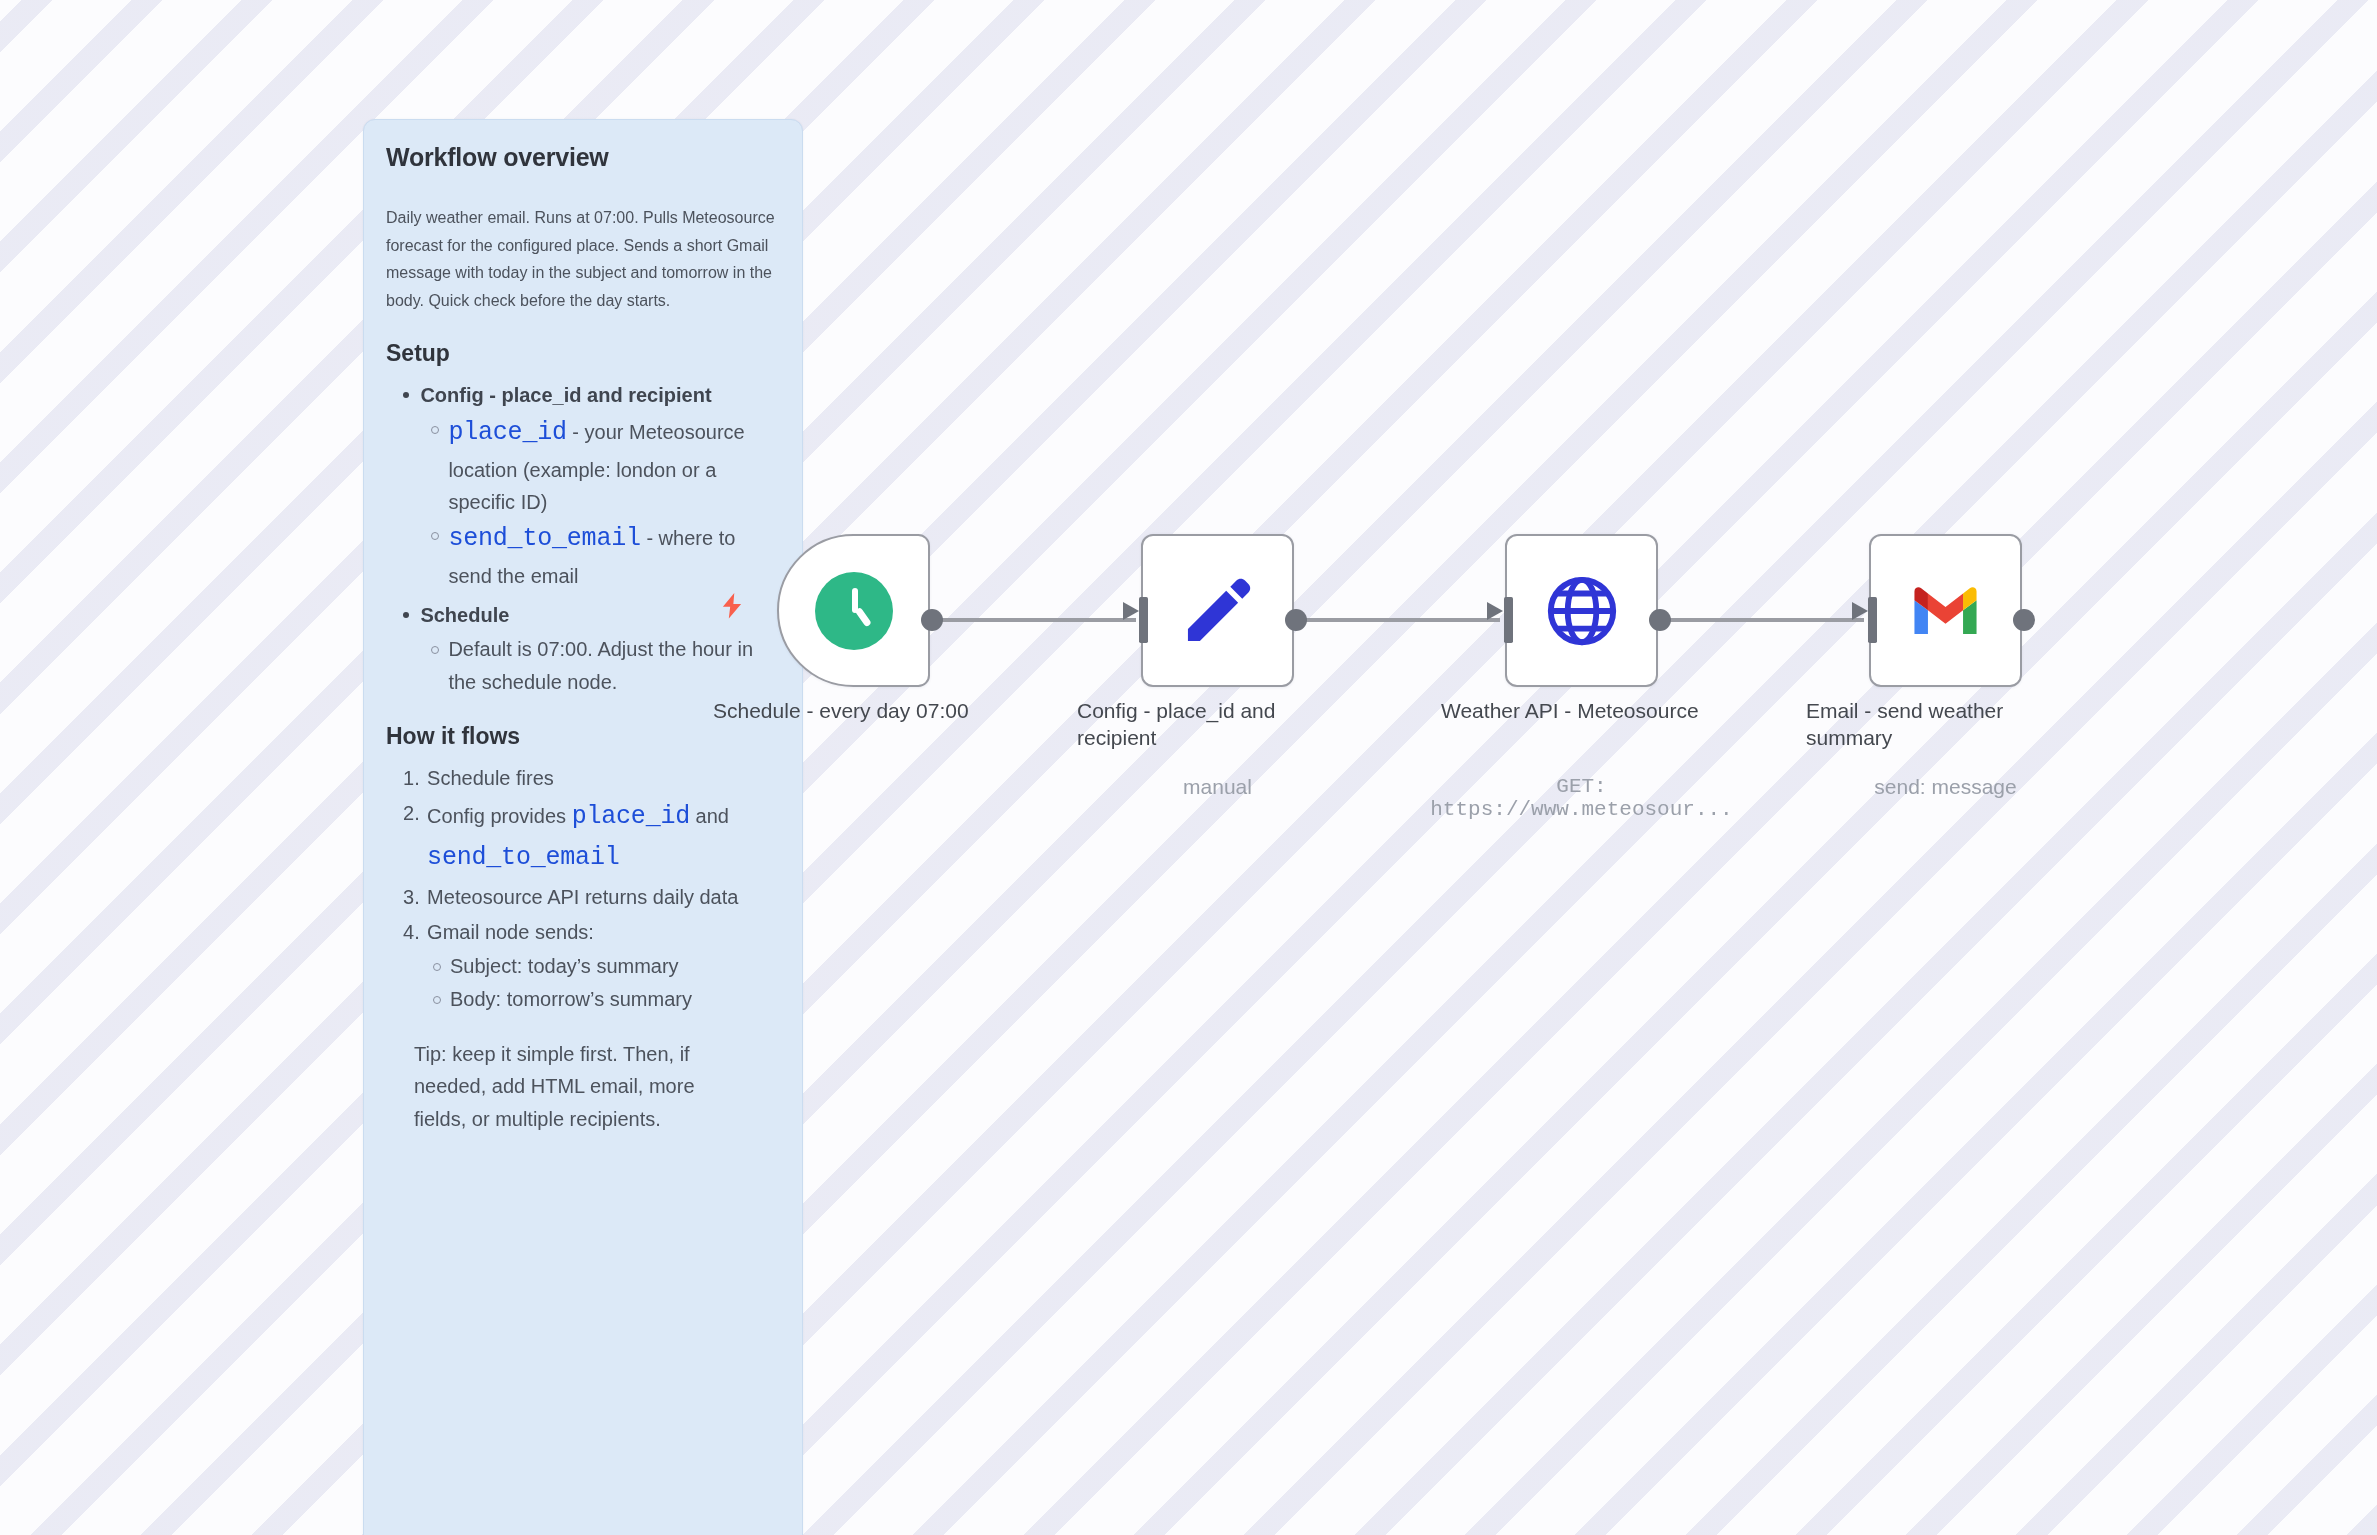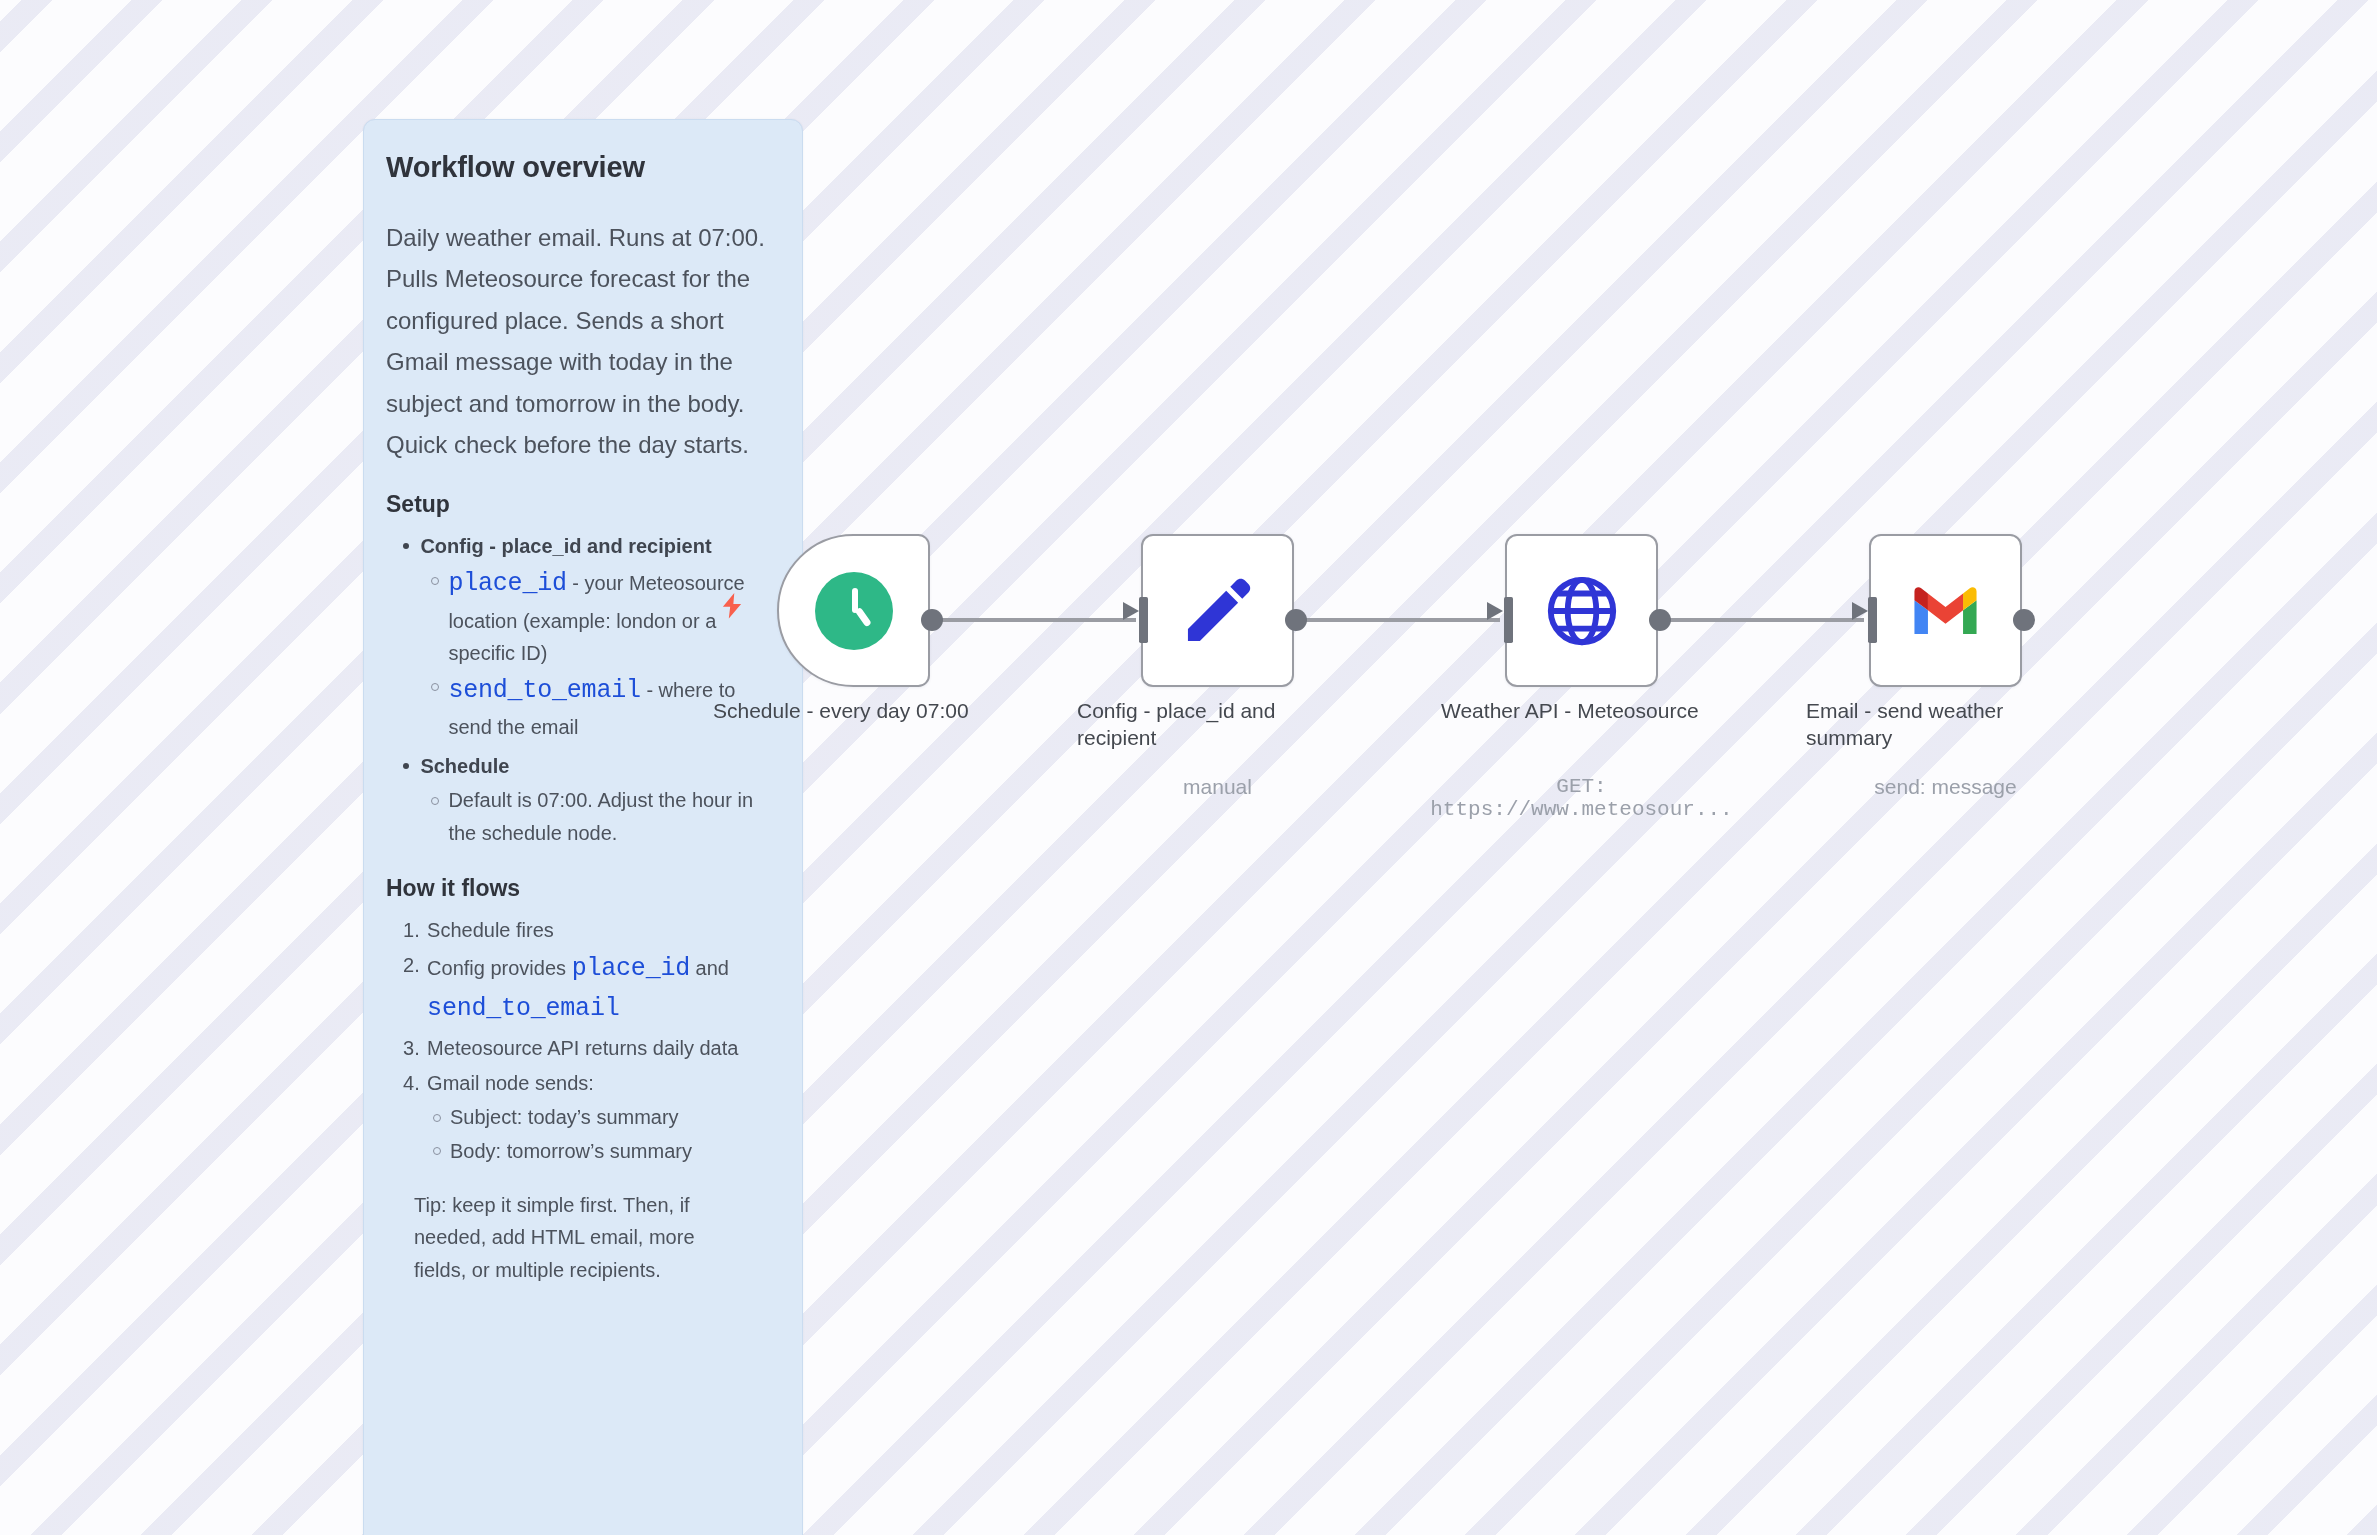--- a/index.html
+++ b/index.html
@@ -38,30 +38,30 @@
     width: 440px;
     height: 1447px;
     background: #dce9f7;
     border: 0.9px solid #cadcf0;
     border-radius: 12px;
     padding: 22px 22px 0 22px;
     box-shadow: 0 0.9px 1.7px rgba(80,90,120,0.10);
   }
 
   #sticky-note .note-h1 {
-    font-size: 29px;
+    font-size: 25px;
     font-weight: 700;
     color: #30343c;
     letter-spacing: -0.2px;
-    margin: 8px 0 32px 0;
+    margin: 0 0 32px 0;
     line-height: 1.2;
   }
 
   #sticky-note .note-para {
-    font-size: 24px;
+    font-size: 16px;
     line-height: 1.73;
     color: #4c525c;
     margin-bottom: 25.5px;
   }
 
   #sticky-note .note-h2 {
     font-size: 23px;
     font-weight: 700;
     color: #30343c;
     margin: 5.1px 0 12px 0;

